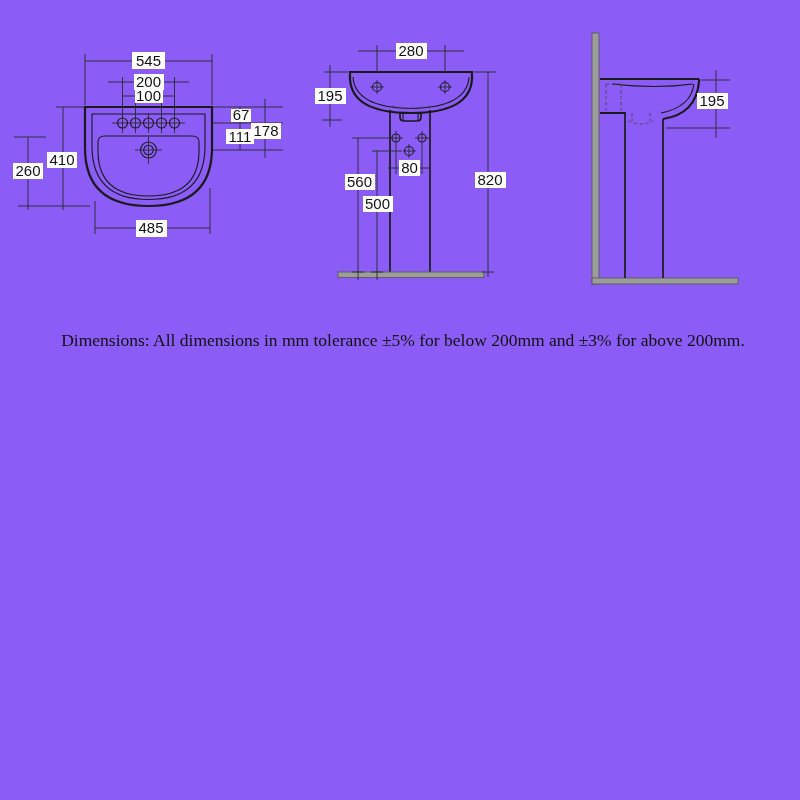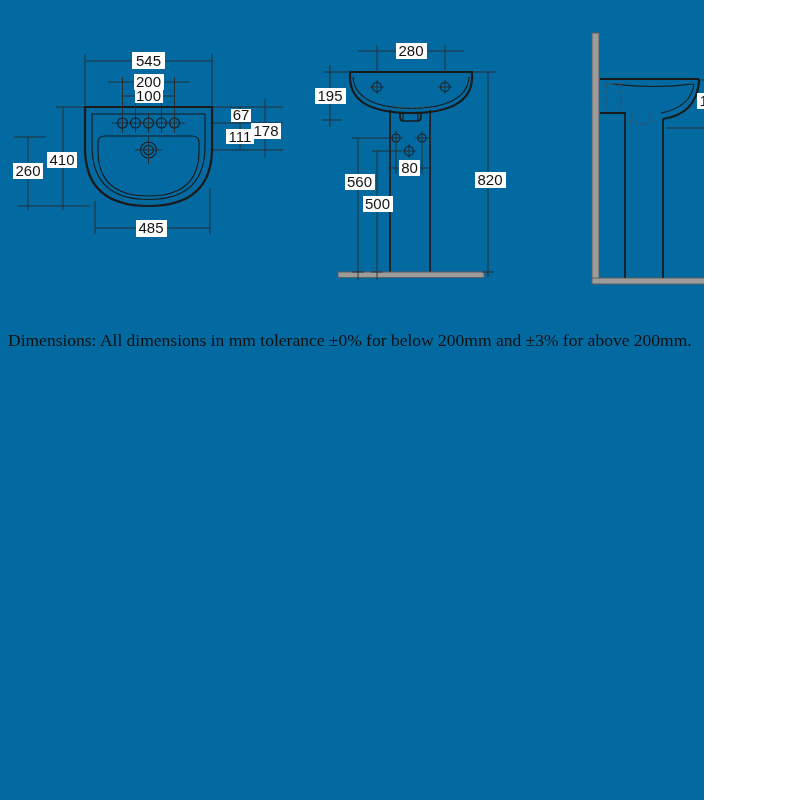--- a/index.html
+++ b/index.html
@@ -1,17 +1,17 @@
 <!DOCTYPE html>
 <html><head>
 <meta charset="utf-8">
 <style>
   html,body{margin:0;padding:0;background:#fff;}
-  #canvas{position:relative;width:704px;height:800px;background:#0369a1;overflow:hidden;
-          font-family:"Liberation Sans",sans-serif;}
+  #canvas{position:relative;width:800px;height:800px;background:#8b5cf6;overflow:hidden;
+          font-family:"Liberation Sans",sans-serif;text-align:center;}
   svg{position:absolute;top:0;left:0;}
   .thick{fill:none;stroke:#1a1a1a;stroke-width:2.2;}
   .med{fill:none;stroke:#1a1a1a;stroke-width:1.7;}
   .thin{fill:none;stroke:#1a1a1a;stroke-width:1.1;}
   .dim{fill:none;stroke:#2a2a2a;stroke-width:0.9;}
   .dash{fill:none;stroke:#4a4a4a;stroke-width:0.9;stroke-dasharray:3.5 2.5;}
   .lbl{font-family:"Liberation Sans",sans-serif;font-size:15px;fill:#111;text-anchor:middle;}
   .mask{fill:#ffffff;stroke:none;}
   #note{position:absolute;left:8px;top:330px;width:790px;
         font-family:"Liberation Serif","DejaVu Serif",serif;
@@ -123,15 +123,15 @@
     <path class="dash" d="M606 84 V110 M621 84 V110 M606 84 H621"></path>
     <path class="dash" d="M632 113 V121 M650 113 V121 M628 121 Q641 127 653 121"></path>
     <path class="med" d="M625 113 V278 M663 119 V278"></path>
     <path class="dim" d="
       M701 80 H730 M666 128 H730 M716 70 V138"></path>
     <rect class="mask" x="697" y="93" width="31" height="16"></rect>
     <text class="lbl" x="712" y="106">195</text>
   </g>
 </svg>
 
-<div id="note">Dimensions: All dimensions in mm tolerance ±0% for below 200mm and ±3% for above 200mm.</div>
+<div id="note">Dimensions: All dimensions in mm tolerance ±5% for below 200mm and ±3% for above 200mm.</div>
 
 </div>
 
 </body></html>

